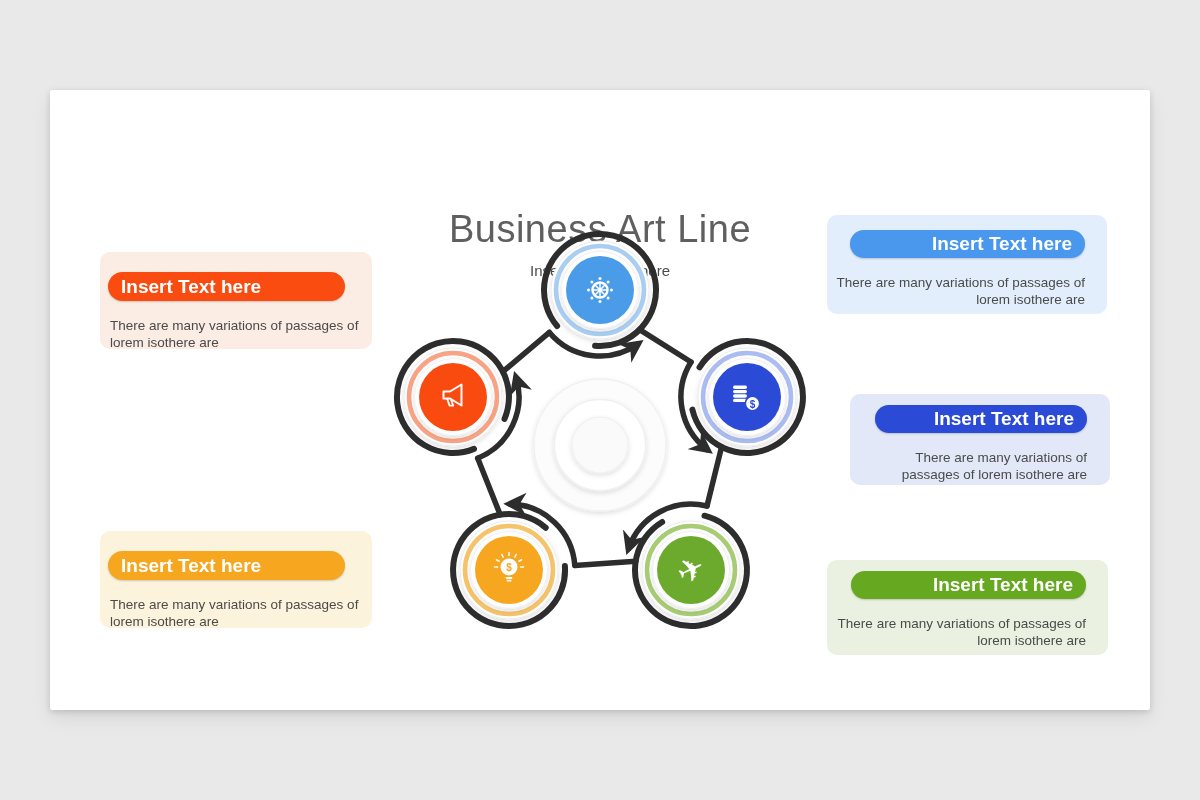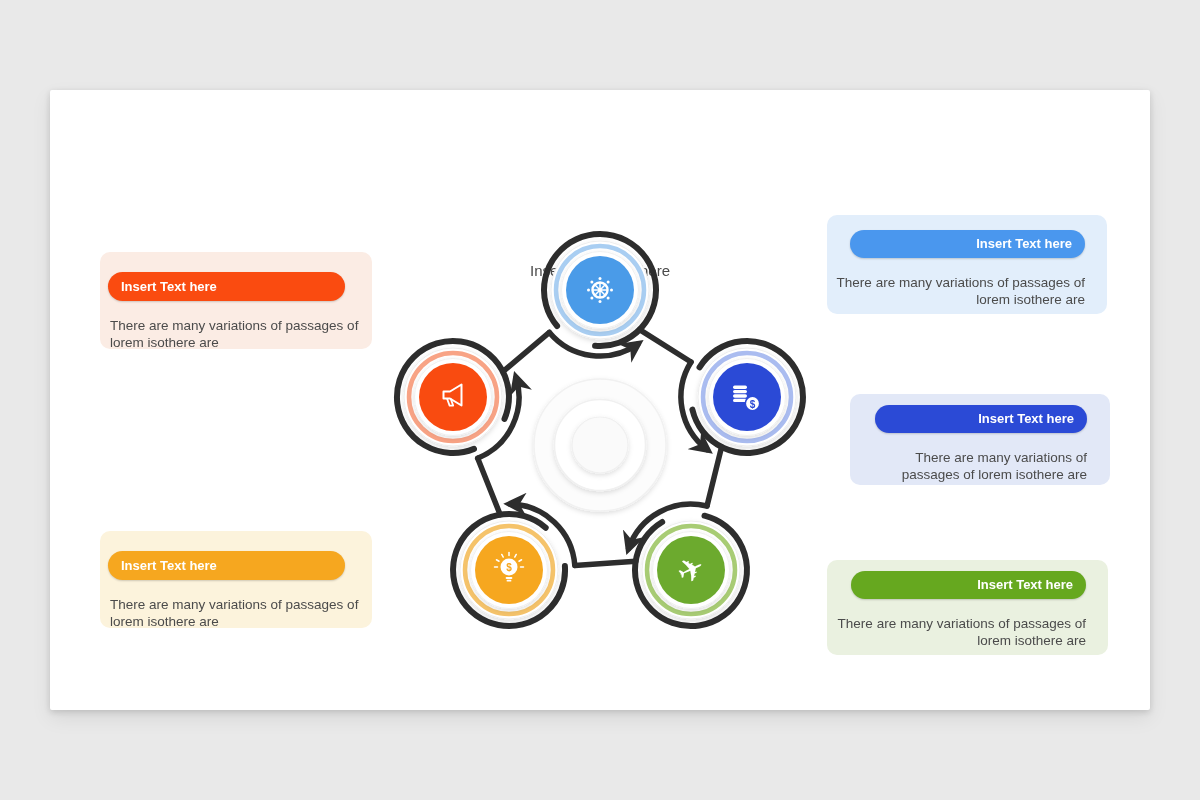--- a/index.html
+++ b/index.html
@@ -5,33 +5,34 @@
   html,body{margin:0;padding:0;}
   .page{position:relative;width:1200px;height:800px;background:#e9e9e9;overflow:hidden;
         font-family:"Liberation Sans",sans-serif;}
   .slide{position:absolute;left:50px;top:90px;width:1100px;height:620px;background:#ffffff;
          border-radius:2px;box-shadow:0 2px 6px rgba(0,0,0,.14),0 8px 20px rgba(0,0,0,.08);}
   .title{position:absolute;left:0;right:0;top:118px;text-align:center;font-size:38px;
          color:#5f5f5f;letter-spacing:.5px;}
   .subtitle{position:absolute;left:0;right:0;top:172px;text-align:center;font-size:15px;color:#4a4a4a;}
   .callout{position:absolute;border-radius:10px;}
   .btn{height:29px;line-height:29px;border-radius:14.5px;color:#ffffff;font-weight:bold;
-       font-size:13px;box-sizing:border-box;box-shadow:0 1px 2px rgba(0,0,0,.18);}
+       font-size:19px;box-sizing:border-box;box-shadow:0 1px 2px rgba(0,0,0,.18);}
   .left .btn{margin:20px 0 0 8px;text-align:left;padding-left:13px;}
   .right .btn{margin:15px 22px 0 auto;text-align:right;padding-right:13px;}
   .cbody{margin-top:16px;font-size:13.5px;line-height:17px;color:#4b4b4b;}
   .left .cbody{margin-left:10px;margin-right:6px;text-align:left;}
   .right .cbody{margin-left:8px;margin-right:22px;text-align:right;}
   .diagram{position:absolute;left:378px;top:212px;width:445px;height:450px;}
 </style>
 </head>
 <body>
 
 <div class="page">
   <div class="slide">
+    <div class="title">Business Art Line</div>
     <div class="subtitle">Insert Main Title here</div>
 
     <div class="callout left" style="left: 50px; top: 162px; width: 272px; height: 97px; background-color: rgb(251, 236, 228);">
       <div class="btn" style="width: 237px; background-color: rgb(250, 75, 16);">Insert Text here</div>
       <div class="cbody">There are many variations of passages of lorem isothere are</div>
     </div>
 
     <div class="callout left" style="left: 50px; top: 441px; width: 272px; height: 97px; background-color: rgb(252, 243, 220);">
       <div class="btn" style="width: 237px; background-color: rgb(246, 167, 31);">Insert Text here</div>
       <div class="cbody">There are many variations of passages of lorem isothere are</div>

